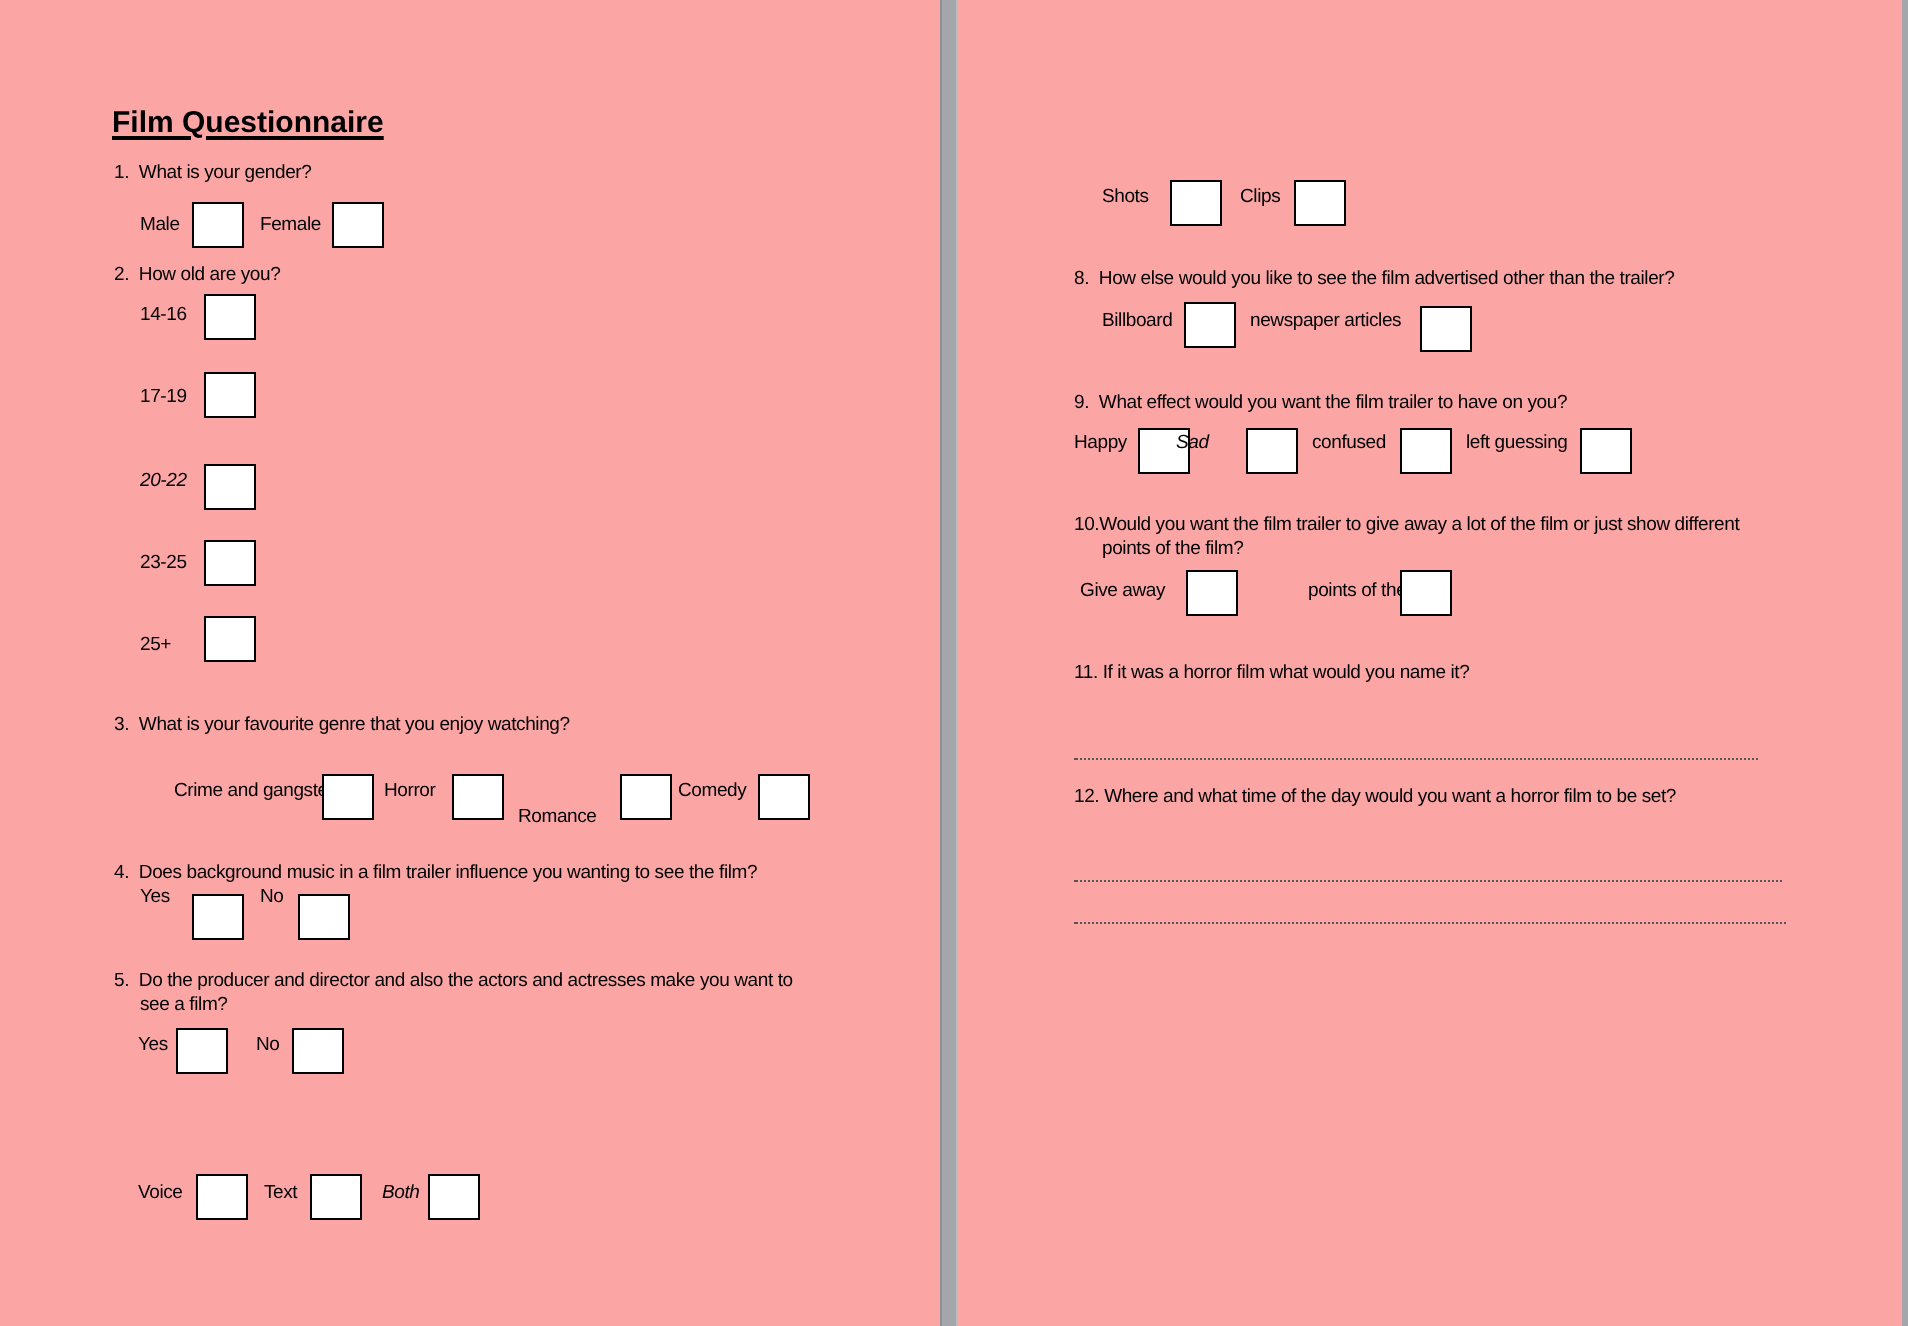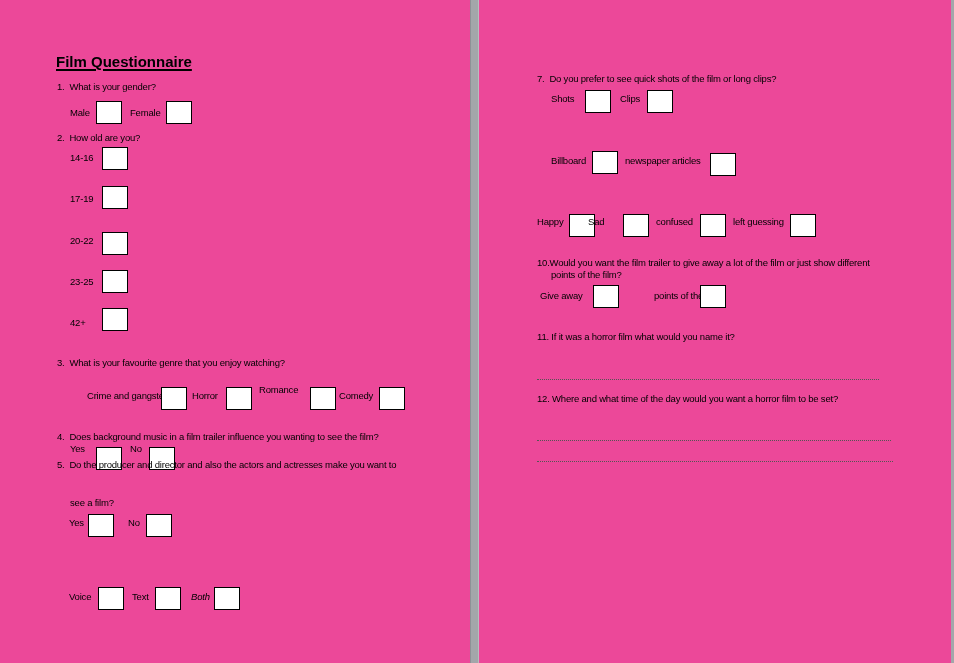--- a/index.html
+++ b/index.html
@@ -1,18 +1,18 @@
 <!DOCTYPE html>
 <html><head>
 <meta charset="utf-8">
 <style>
   html, body { margin:0; padding:0; }
   body { width:954px; height:663px; position:relative; overflow:hidden; background:#ffffff;
          font-family:"Liberation Sans", "DejaVu Sans", sans-serif; color:#000; }
-  .page { position:absolute; top:0; background:#ec4899; height:663px; }
+  .page { position:absolute; top:0; background:#fca5a5; height:663px; }
   #page-left { left:0; width:470px; }
   #page-right { left:479px; width:472px; }
   .gap { position:absolute; top:0; height:663px; background:#a3a6aa; }
   #gap-mid { left:470px; width:9px; box-shadow: inset 1px 0 0 #8e9196, inset -1px 0 0 #b9bcc0; }
   #gap-right { left:951px; width:3px; }
   .t { position:absolute; font-size:9.5px; line-height:11px; white-space:nowrap; letter-spacing:-0.2px; }
   .title { position:absolute; left:56px; top:53px; font-size:15px; font-weight:bold; text-decoration:underline;
            text-decoration-thickness:2px; text-underline-offset:2px; white-space:nowrap; }
   .box { position:absolute; width:26px; height:23px; border:1px solid #000; background:#fff; box-sizing:border-box; }
   .dots { position:absolute; height:1px; border-top:1px dotted #555; }
@@ -31,84 +31,87 @@
   <div class="t" style="left:130px;top:107px;">Female</div>
   <div class="box" style="left:166px;top:101px;"></div>
 
   <div class="t" style="left:57px;top:132px;">
     <span>2.</span>&nbsp;&nbsp;<span>How old are you?</span>
   </div>
   <div class="t" style="left:70px;top:152px;">14-16</div>
   <div class="box" style="left:102px;top:147px;"></div>
   <div class="t" style="left:70px;top:193px;">17-19</div>
   <div class="box" style="left:102px;top:186px;"></div>
-  <div class="t" style="left:70px;top:235px;">20-22</div>
+  <div class="t" style="left:70px;top:235px;font-style:italic;">20-22</div>
   <div class="box" style="left:102px;top:232px;"></div>
   <div class="t" style="left:70px;top:276px;">23-25</div>
   <div class="box" style="left:102px;top:270px;"></div>
-  <div class="t" style="left:70px;top:317px;">42+</div>
+  <div class="t" style="left:70px;top:317px;">25+</div>
   <div class="box" style="left:102px;top:308px;"></div>
 
   <div class="t" style="left:57px;top:357px;">
     <span>3.</span>&nbsp;&nbsp;<span>What is your favourite genre that you enjoy watching?</span>
   </div>
   <div class="t" style="left:87px;top:390px;">Crime and gangster</div>
   <div class="box" style="left:161px;top:387px;"></div>
   <div class="t" style="left:192px;top:390px;">Horror</div>
   <div class="box" style="left:226px;top:387px;"></div>
-  <div class="t" style="left:259px;top:384px;">Romance</div>
+  <div class="t" style="left:259px;top:403px;">Romance</div>
   <div class="box" style="left:310px;top:387px;"></div>
   <div class="t" style="left:339px;top:390px;">Comedy</div>
   <div class="box" style="left:379px;top:387px;"></div>
 
   <div class="t" style="left:57px;top:431px;">
     <span>4.</span>&nbsp;&nbsp;<span>Does background music in a film trailer influence you wanting to see the film?</span>
   </div>
   <div class="t" style="left:70px;top:443px;">Yes</div>
   <div class="box" style="left:96px;top:447px;"></div>
   <div class="t" style="left:130px;top:443px;">No</div>
   <div class="box" style="left:149px;top:447px;"></div>
 
-  <div class="t" style="left:57px;top:459px;">
+  <div class="t" style="left:57px;top:485px;">
     <span>5.</span>&nbsp;&nbsp;<span>Do the producer and director and also the actors and actresses make you want to</span>
   </div>
   <div class="t" style="left:70px;top:497px;">see a film?</div>
   <div class="t" style="left:69px;top:517px;">Yes</div>
   <div class="box" style="left:88px;top:514px;"></div>
   <div class="t" style="left:128px;top:517px;">No</div>
   <div class="box" style="left:146px;top:514px;"></div>
 
   <div class="t" style="left:69px;top:591px;text-align:center;">Voice</div>
   <div class="box" style="left:98px;top:587px;"></div>
   <div class="t" style="left:132px;top:591px;">Text</div>
   <div class="box" style="left:155px;top:587px;"></div>
   <div class="t" style="left:191px;top:591px;font-style:italic;">Both</div>
   <div class="box" style="left:214px;top:587px;"></div>
 </div>
 
 <div class="gap" id="gap-mid"></div>
 
 <div class="page" id="page-right">
 
-  <div class="t" style="left:58px;top:73px;">
-    <span>7.</span>&nbsp;&nbsp;<span>Do you prefer to see quick shots of the film or long clips?</span>
-  </div>
   <div class="t" style="left:72px;top:93px;">Shots</div>
   <div class="box" style="left:106px;top:90px;"></div>
   <div class="t" style="left:141px;top:93px;">Clips</div>
   <div class="box" style="left:168px;top:90px;"></div>
 
+  <div class="t" style="left:58px;top:134px;">
+    <span>8.</span>&nbsp;&nbsp;<span>How else would you like to see the film advertised other than the trailer?</span>
+  </div>
   <div class="t" style="left:72px;top:155px;">Billboard</div>
   <div class="box" style="left:113px;top:151px;"></div>
   <div class="t" style="left:146px;top:155px;">newspaper articles</div>
   <div class="box" style="left:231px;top:153px;"></div>
 
+  <div class="t" style="left:58px;top:196px;">
+    <span>9.</span>&nbsp;&nbsp;<span>What effect would you want the film trailer to have on you?</span>
+  </div>
   <div class="t" style="left:58px;top:216px;">Happy</div>
   <div class="box" style="left:90px;top:214px;"></div>
-  <div class="t" style="left:109px;top:216px;">Sad</div>
+  <div class="t" style="left:109px;top:216px;font-style:italic;">Sad</div>
   <div class="box" style="left:144px;top:214px;"></div>
   <div class="t" style="left:177px;top:216px;">confused</div>
   <div class="box" style="left:221px;top:214px;"></div>
   <div class="t" style="left:254px;top:216px;">left guessing</div>
   <div class="box" style="left:311px;top:214px;"></div>
 
   <div class="t" style="left:58px;top:257px;">
     <span>10.</span><span>Would you want the film trailer to give away a lot of the film or just show different</span>
   </div>
   <div class="t" style="left:72px;top:269px;">points of the film?</div>

